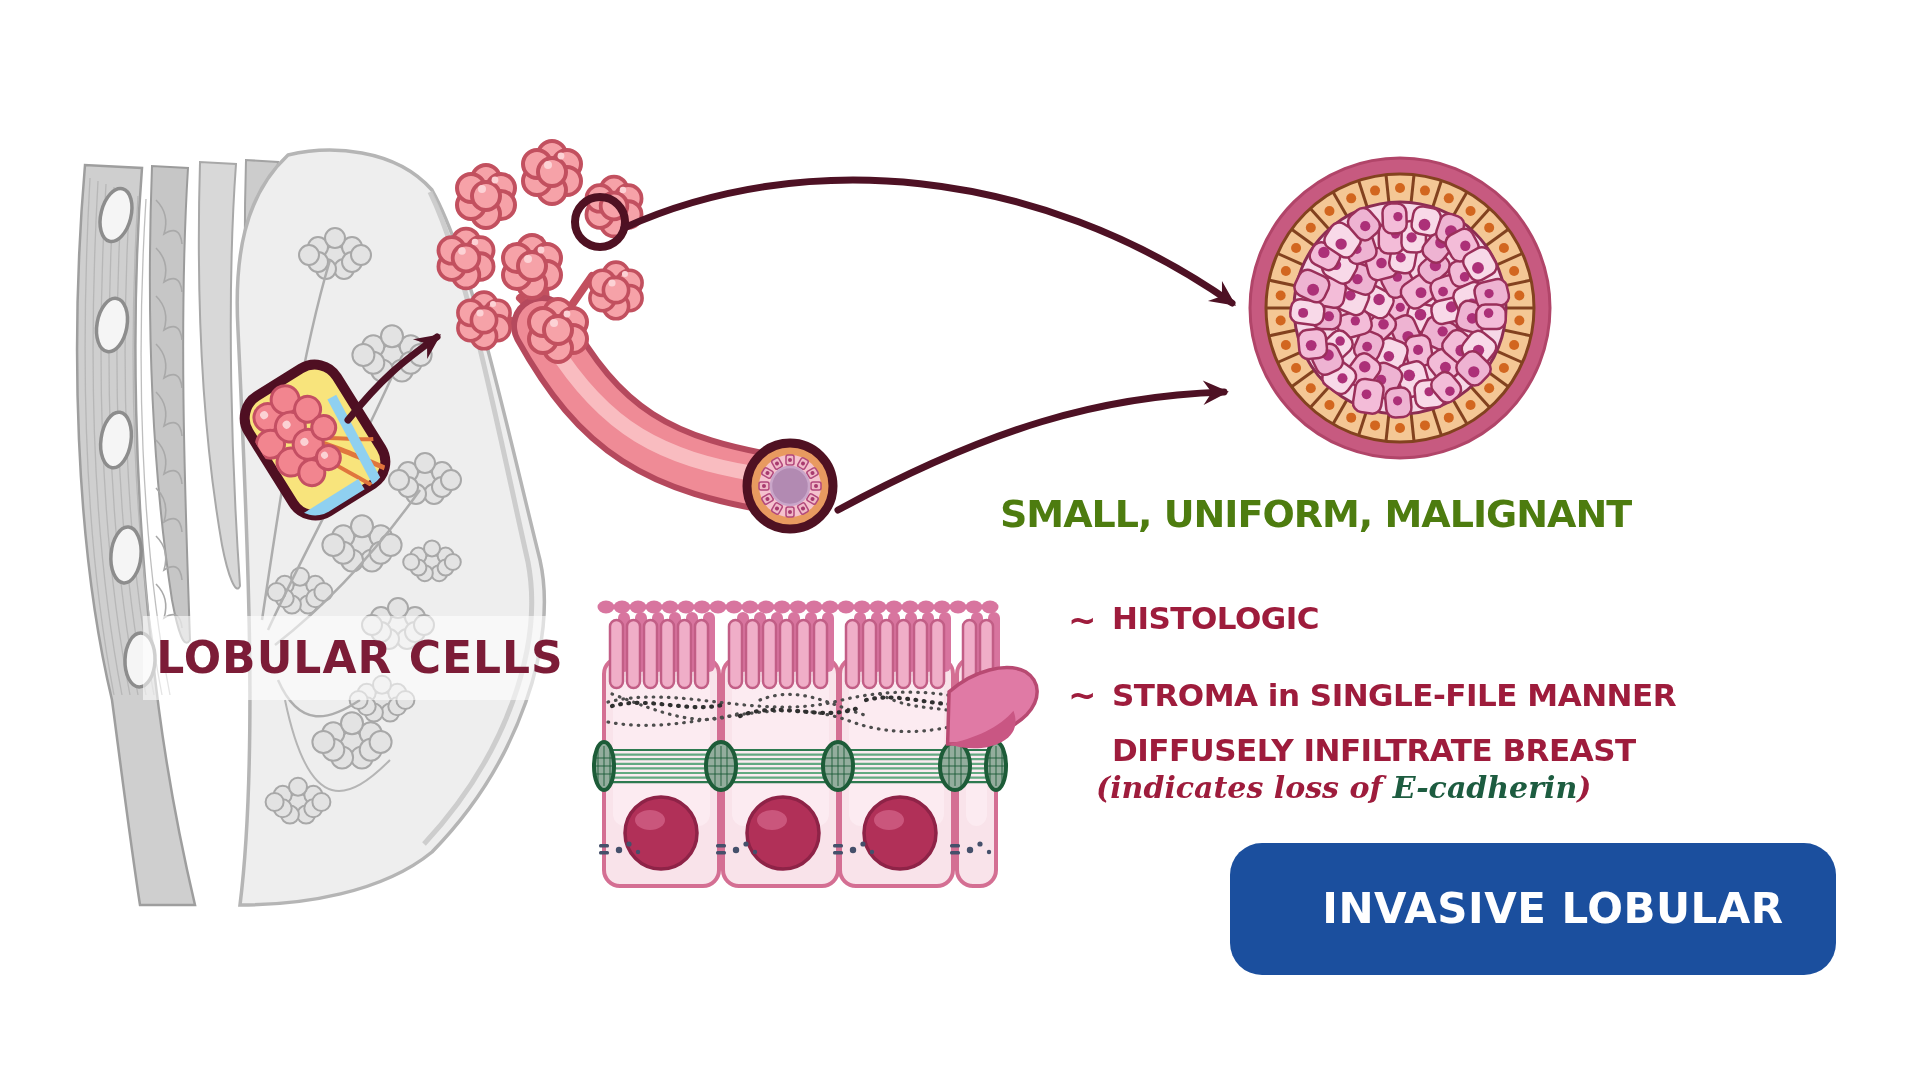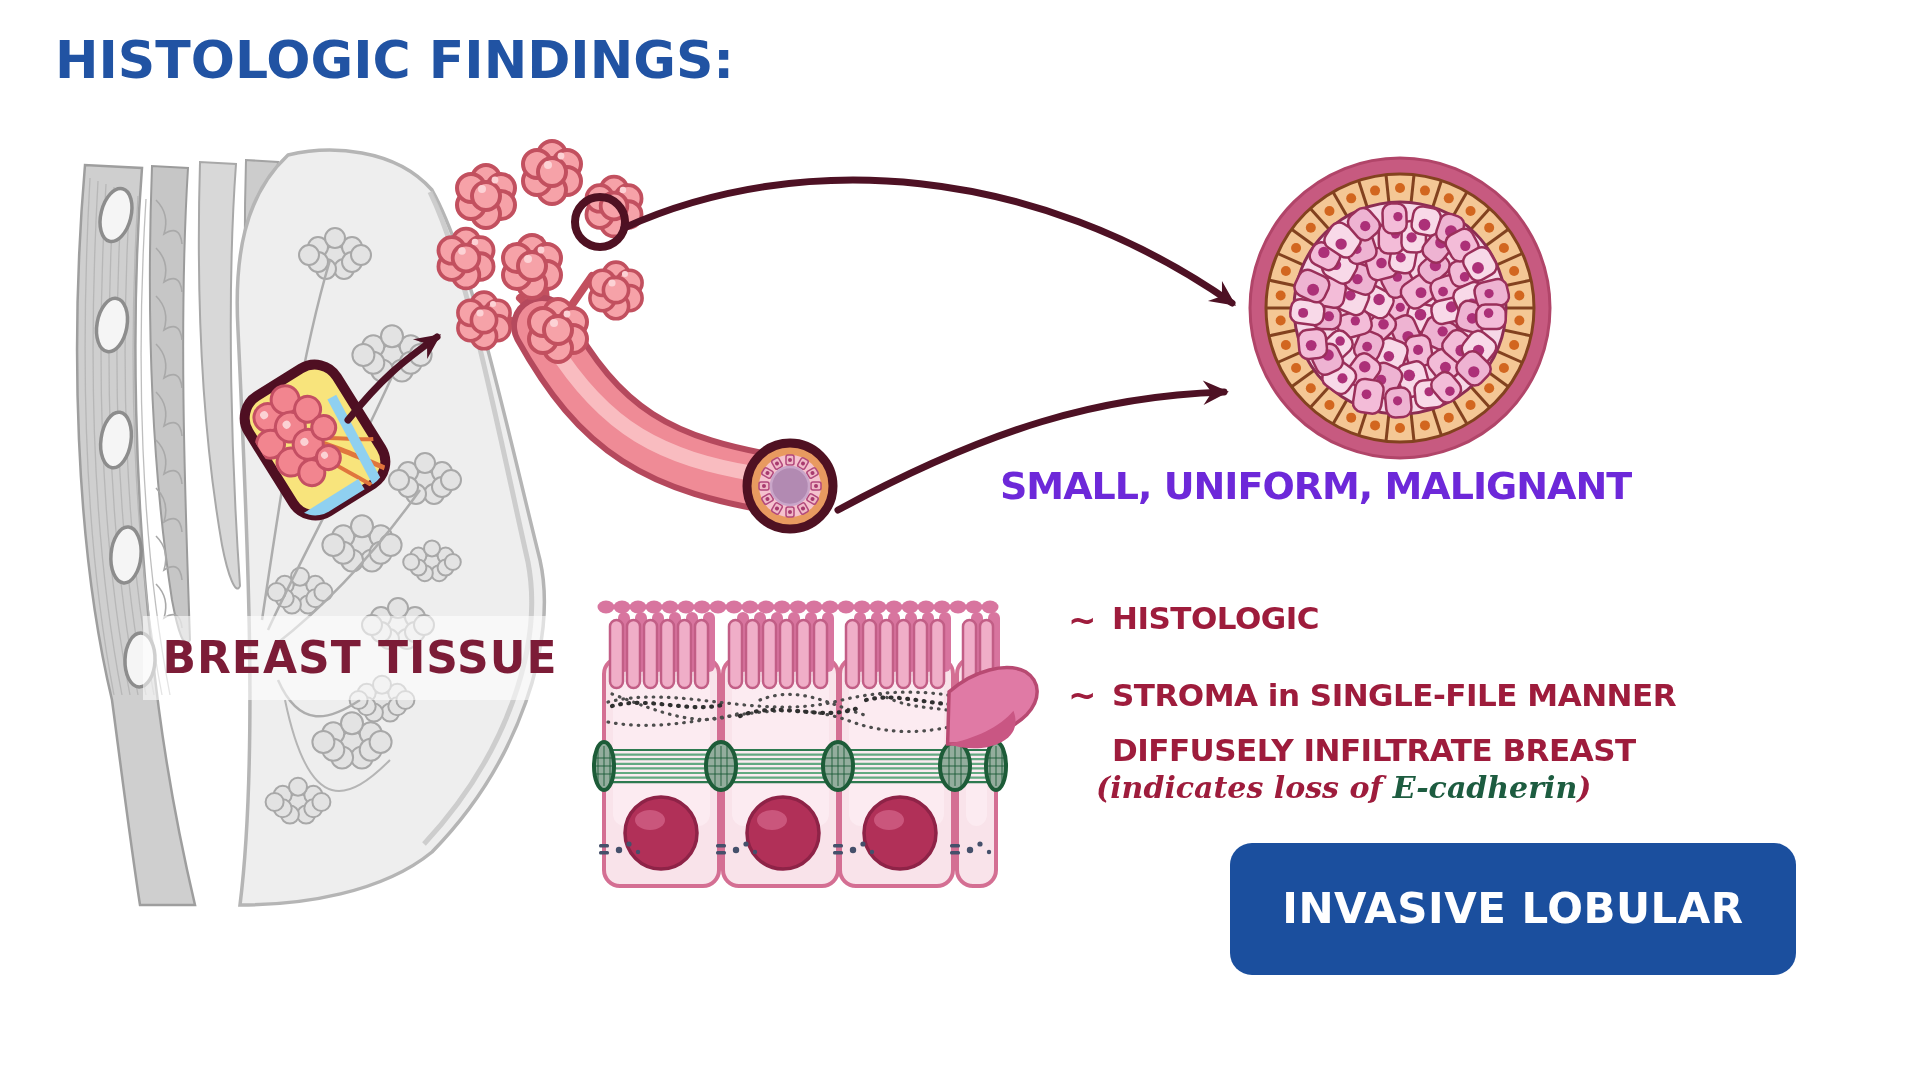--- a/index.html
+++ b/index.html
@@ -12,23 +12,23 @@
                  background:rgba(255,255,255,0.58);font-size:44px;font-weight:bold;letter-spacing:1px;
                  white-space:nowrap;}
   #finding-heading{left:1000px;top:458px;width:572px;text-align:center;font-size:38px;font-weight:bold;
                    letter-spacing:-1px;line-height:56px;white-space:nowrap;}
   .bullet{left:1068px;font-size:31px;font-weight:bold;letter-spacing:-0.5px;display:flex;align-items:flex-start;}
   .bullet .tilde{width:44px;flex:0 0 44px;font-size:34px;}
   #bullet-1{top:600px;}
   #bullet-2{top:668px;line-height:55px;}
   #finding-note{left:1096px;top:770px;font-family:"DejaVu Serif","Liberation Serif",serif;
                 font-style:italic;font-size:30px;font-weight:bold;white-space:nowrap;}
-  #diagnosis-box{left:1230px;top:843px;width:566px;height:132px;border-radius:22px;
+  #diagnosis-box{left:1230px;top:843px;width:566px;height:132px;border-radius:32px;
                  display:flex;flex-direction:column;justify-content:center;align-items:center;
-                 font-size:42px;font-weight:bold;line-height:56px;letter-spacing:0.5px;text-align:center;}
+                 font-size:42px;font-weight:bold;line-height:56px;letter-spacing:0.5px;text-align:center;padding-left:40px;}
   .nowrap{white-space:nowrap;}
 </style>
 </head>
 <body>
 
 <div class="canvas">
 
   <svg id="scene" viewBox="0 0 1920 1080">
     <defs>
       <marker id="ah" viewBox="0 0 12 12" refX="9.5" refY="6" markerWidth="4.2" markerHeight="4.2" orient="auto">
@@ -728,25 +728,24 @@
           <circle cx="980" cy="844" r="2.6" fill="#45506b"></circle>
           <circle cx="989" cy="852" r="2.2" fill="#45506b"></circle>
         </g>
       <g transform="translate(952 664) rotate(6)">
         <path d="M0 28 C22 4,54 -8,74 0 C90 8,92 26,80 42 C62 64,30 78,4 80 Z" fill="#e07aa5" stroke="#b84a72" stroke-width="3.5"></path>
         <path d="M4 80 C30 72,54 58,66 40 C72 52,70 64,58 72 C44 82,22 84,4 80 Z" fill="#c95683"></path>
       </g>
     </g>
   </svg>
 
-  <div class="abs" id="page-title" style="color: rgb(33, 83, 163);">HISTOLOGIC FINDINGS:</div>
-
-  <div class="abs" id="lobular-label" style="color: rgb(124, 28, 55);">BREAST TISSUE</div>
-
-  <div class="abs" id="finding-heading" style="color: #6d28d9;">
+
+  <div class="abs" id="lobular-label" style="color: rgb(124, 28, 55);">LOBULAR CELLS</div>
+
+  <div class="abs" id="finding-heading" style="color: #4d7c0f; margin-top: 28px;">
     <div class="nowrap">SMALL, UNIFORM, MALIGNANT</div>
   </div>
 
   <div class="abs bullet" id="bullet-1" style="color: rgb(158, 28, 60);">
     <span class="tilde">~</span>
     <span class="nowrap">HISTOLOGIC</span>
   </div>
 
   <div class="abs bullet" id="bullet-2" style="color: rgb(158, 28, 60);">
     <span class="tilde">~</span>

